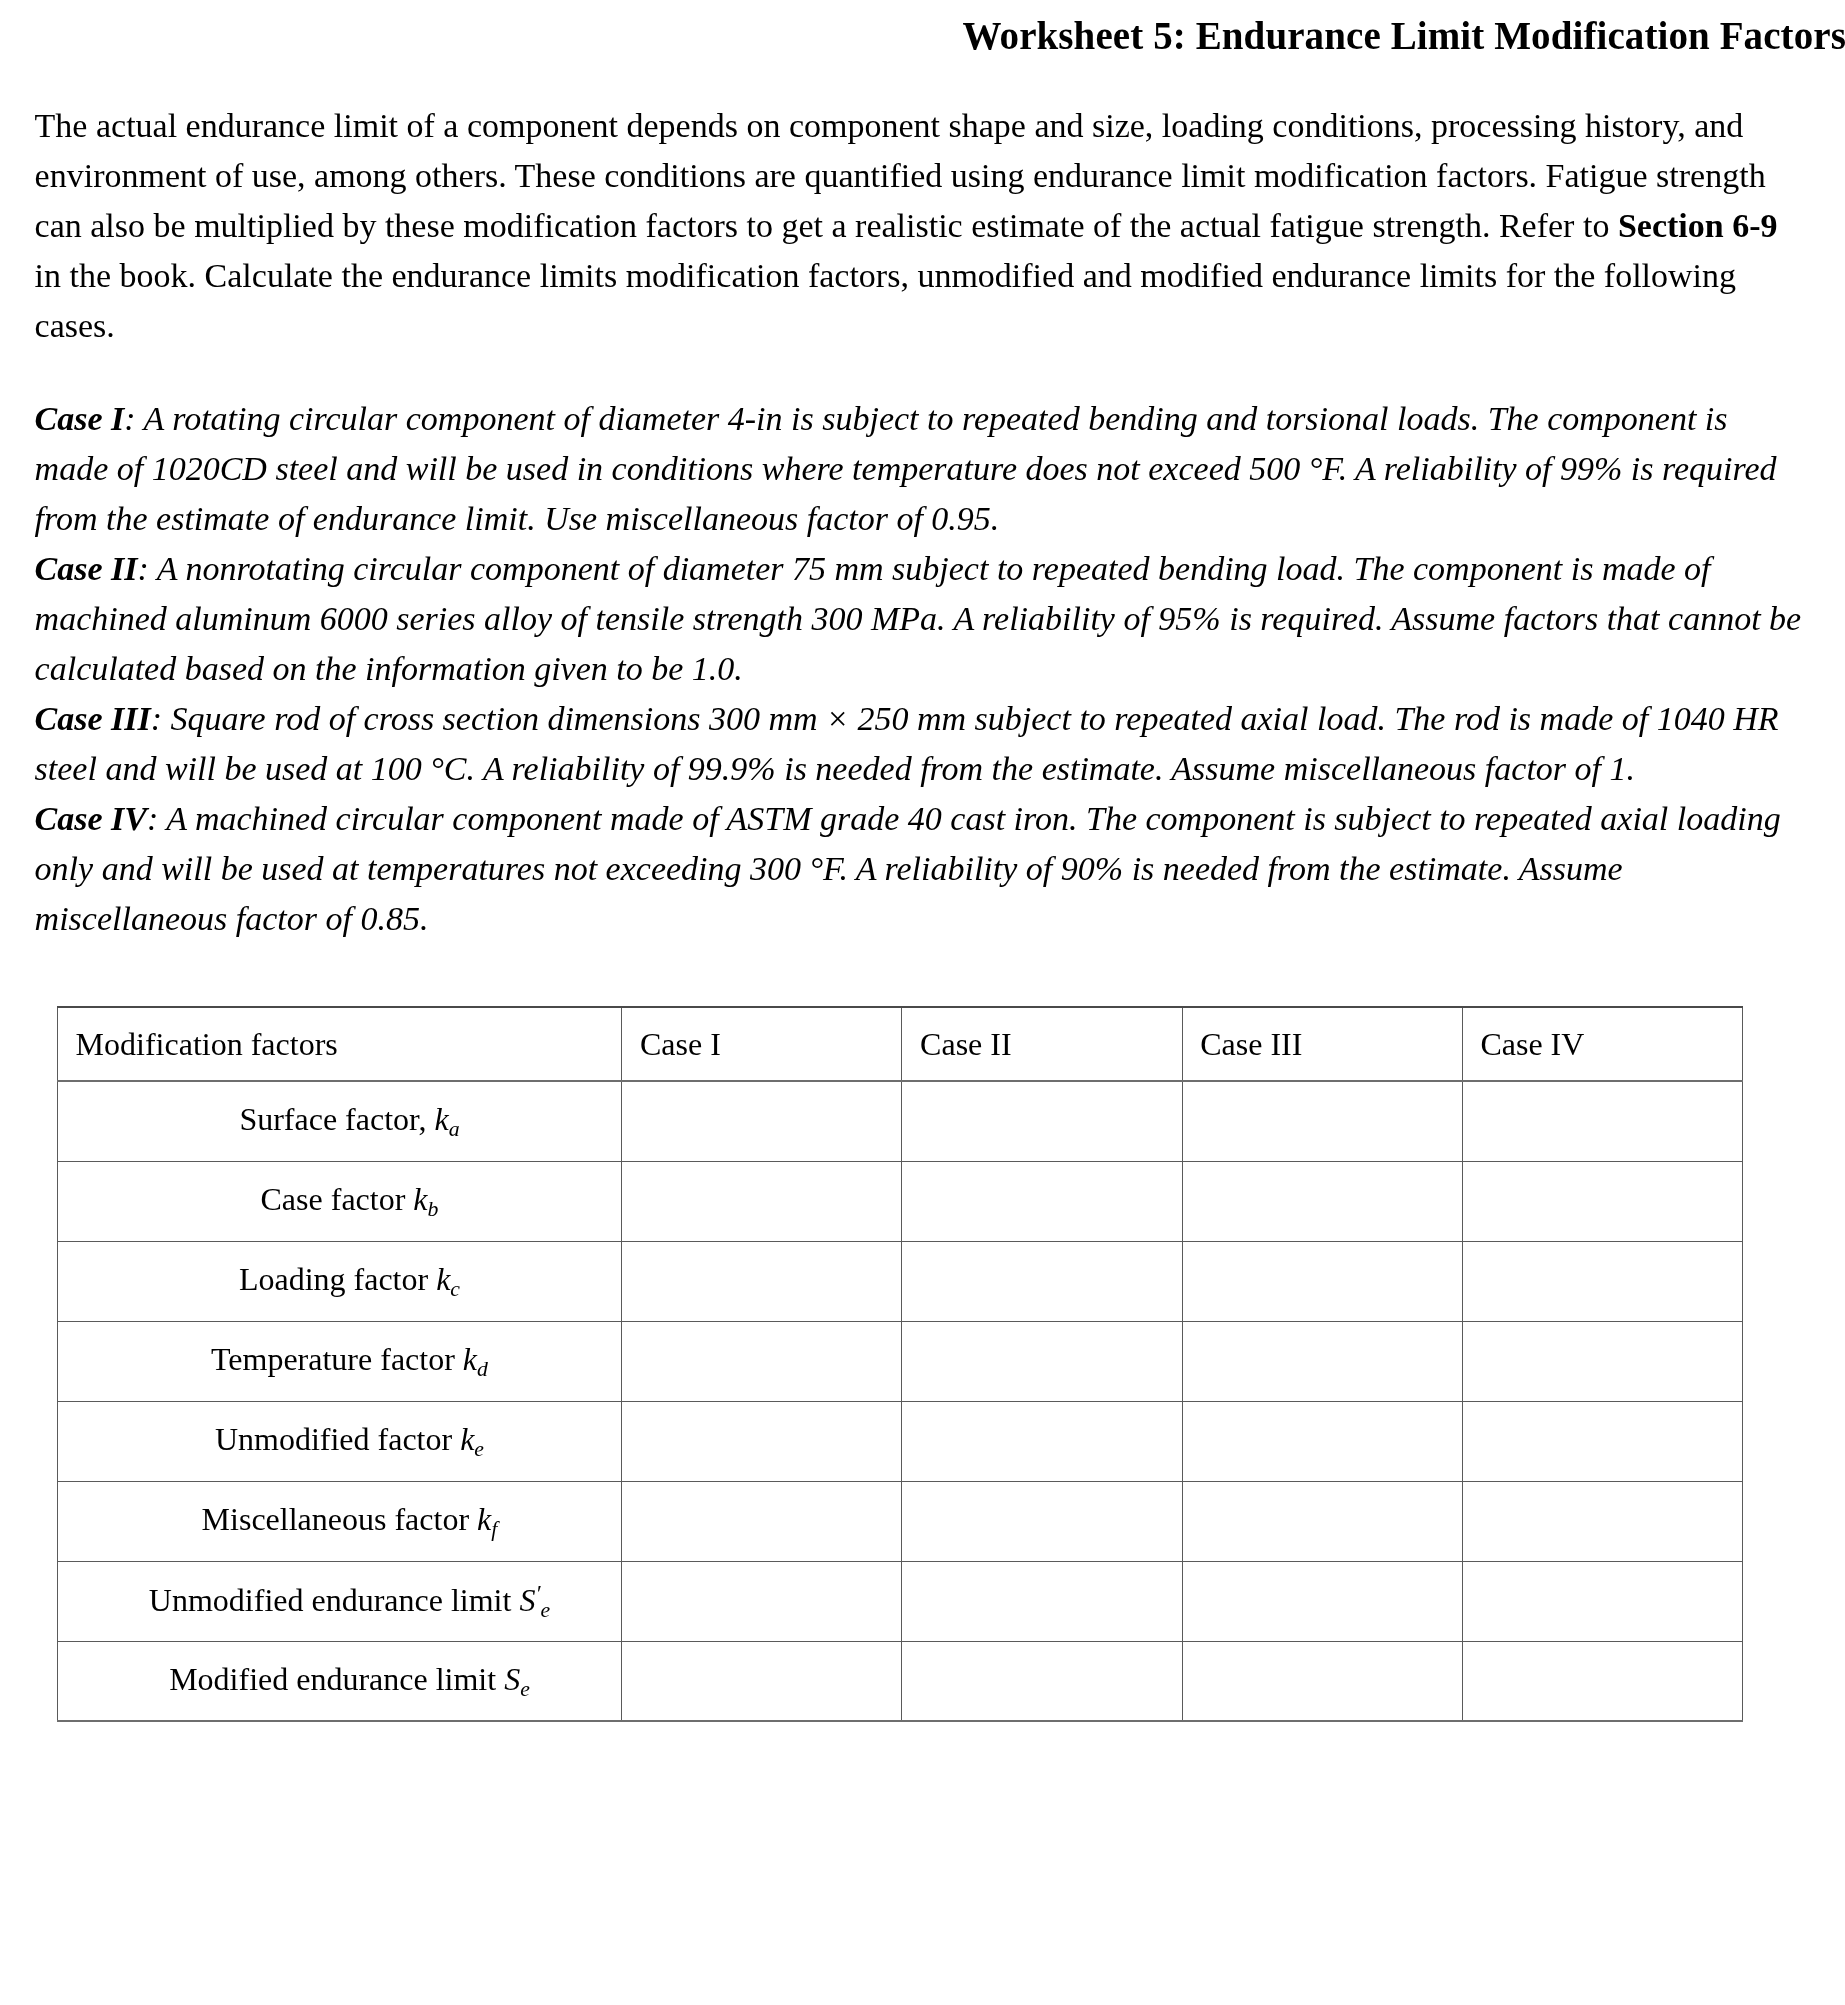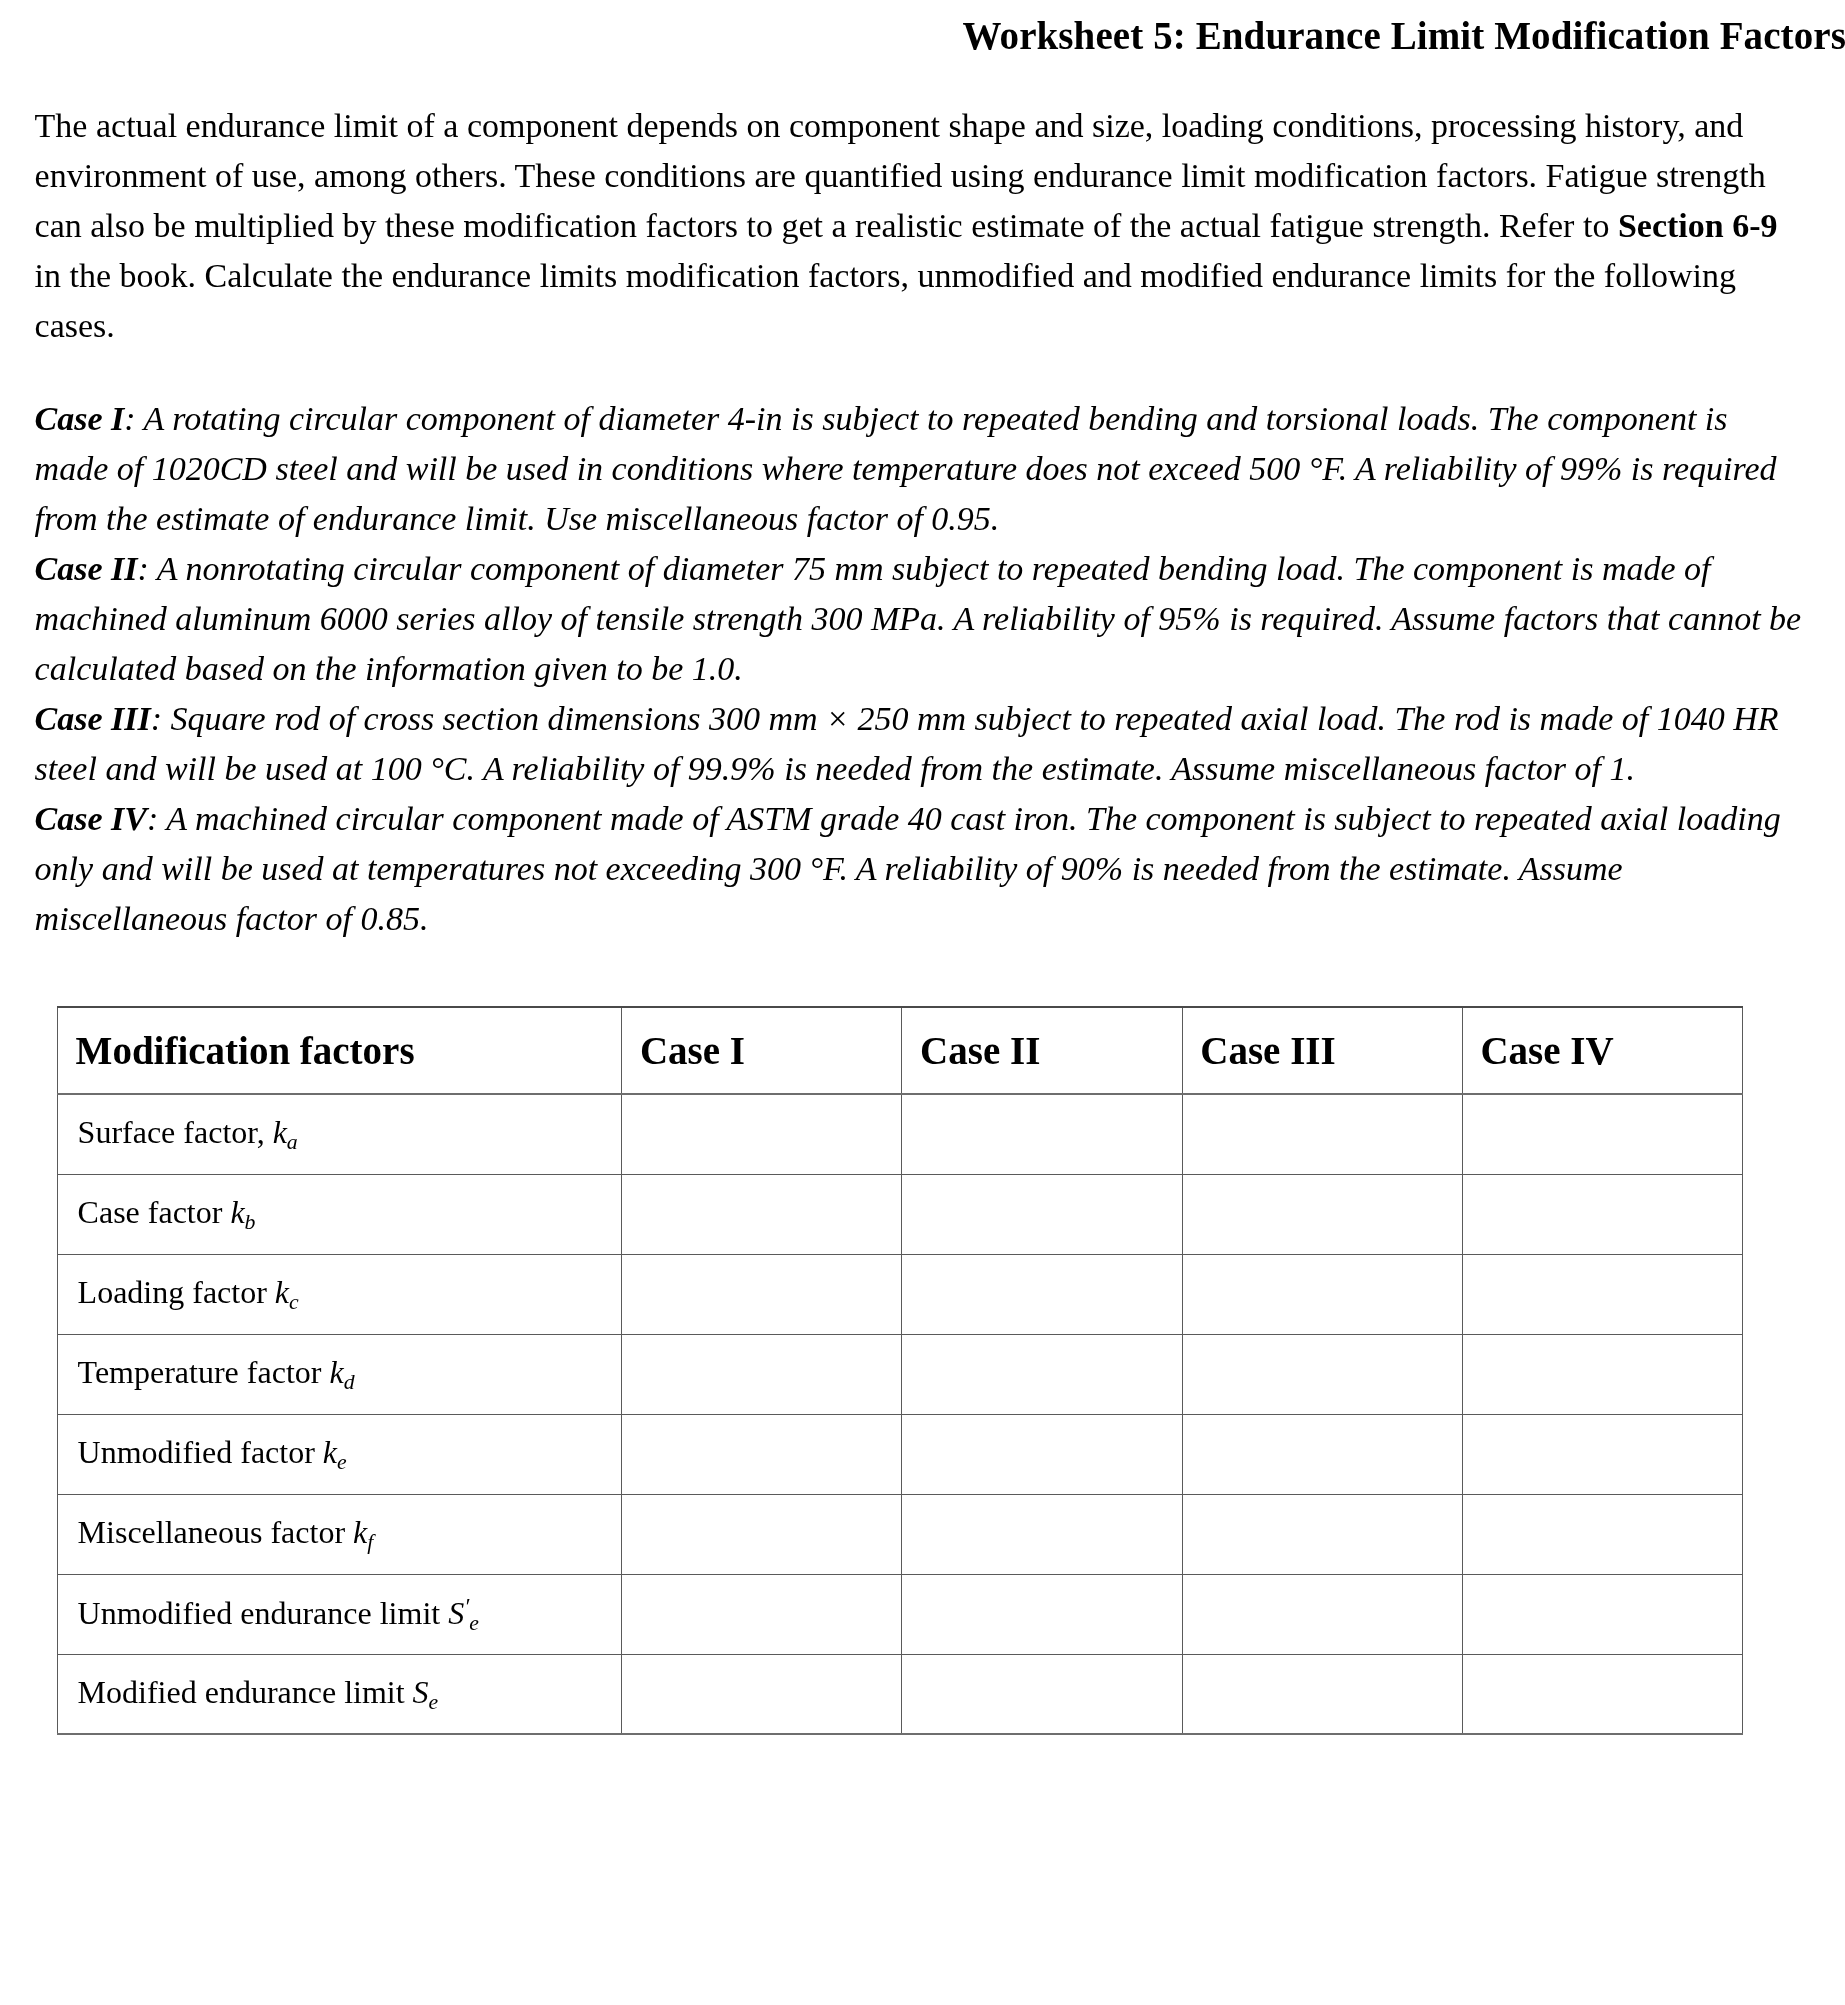--- a/index.html
+++ b/index.html
@@ -67,36 +67,37 @@
   table.factors th,
   table.factors td {
     border: 1px solid #5a5a5a;
     padding: 0 0 0 17.6px;
     vertical-align: middle;
     text-align: left;
     height: 80px;
     box-sizing: border-box;
   }
   table.factors thead th {
-    font-weight: bold;
-    height: 87px;
+    font-weight: normal;
+    height: 74px;
     border-bottom: 2.9px solid #6e6e6e;
-    font-size: 39px;
+    font-size: 32px;
   }
   table.factors thead th:first-child {
     border-top: 2.9px solid #4a4a4a;
   }
   table.factors thead th {
     border-top: 2.9px solid #4a4a4a;
   }
   table.factors tbody tr:last-child td {
     border-bottom: 2.9px solid #6e6e6e;
   }
   table.factors tbody td.label {
     padding-left: 19.6px;
+    text-align: center;
   }
   
   .var {
     font-style: italic;
     font-family: "Liberation Serif", "DejaVu Serif", serif;
   }
   .sub {
     font-style: italic;
     font-size: 0.68em;
     vertical-align: -0.28em;

